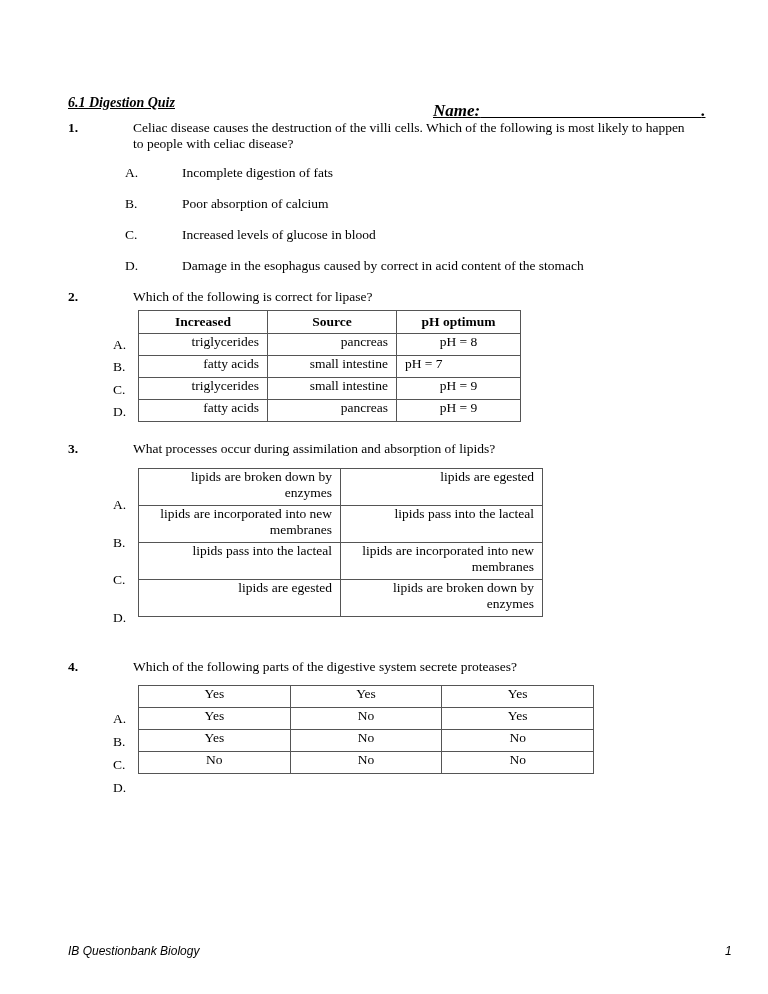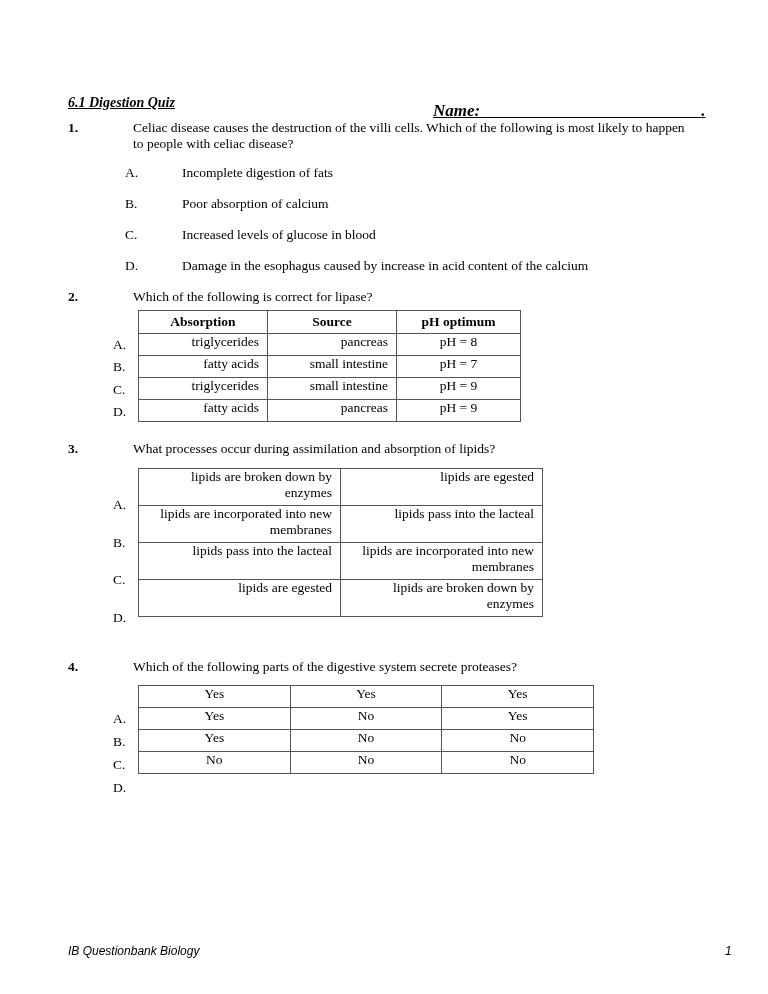--- a/index.html
+++ b/index.html
@@ -27,40 +27,40 @@
 
 <div class="qnum" style="top:120px">1.</div>
 <div class="qtext" style="top:120px">Celiac disease causes the destruction of the villi cells. Which of the following is most likely to happen to people with celiac disease?</div>
 <div class="opt-letter" style="top:165px">A.</div>
 <div class="opt-text" style="top:165px">Incomplete digestion of fats</div>
 <div class="opt-letter" style="top:196px">B.</div>
 <div class="opt-text" style="top:196px">Poor absorption of calcium</div>
 <div class="opt-letter" style="top:227px">C.</div>
 <div class="opt-text" style="top:227px">Increased levels of glucose in blood</div>
 <div class="opt-letter" style="top:258px">D.</div>
-<div class="opt-text" style="top:258px">Damage in the esophagus caused by increase in acid content of the calcium</div>
+<div class="opt-text" style="top:258px">Damage in the esophagus caused by correct in acid content of the stomach</div>
 
 <div class="qnum" style="top:289px">2.</div>
 <div class="qtext" style="top:289px">Which of the following is correct for lipase?</div>
 <table style="left:138px;top:310px;width:383px">
   <tbody>
       <tr style="height:23px">
-        <th style="width:112px">Absorption</th>
+        <th style="width:112px">Increased</th>
         <th style="width:112px">Source</th>
         <th>pH optimum</th>
       </tr>
   <tr style="height:22px">
         <td>triglycerides</td>
         <td>pancreas</td>
         <td style="text-align:center">pH = 8</td>
       </tr>
   <tr style="height:22px">
         <td>fatty acids</td>
         <td>small intestine</td>
-        <td style="text-align:center">pH = 7</td>
+        <td style="text-align:left">pH = 7</td>
       </tr>
   <tr style="height:22px">
         <td>triglycerides</td>
         <td>small intestine</td>
         <td style="text-align:center">pH = 9</td>
       </tr>
   <tr style="height:22px">
         <td>fatty acids</td>
         <td>pancreas</td>
         <td style="text-align:center">pH = 9</td>

